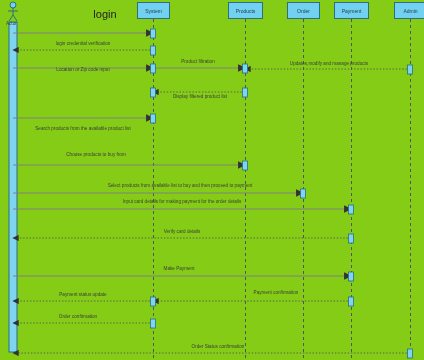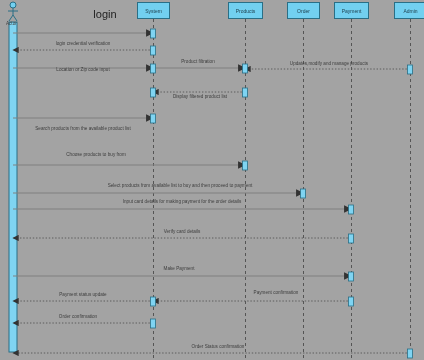--- a/index.html
+++ b/index.html
@@ -7,21 +7,21 @@
     padding: 0;
     background: #ffffff;
   }
   body {
     font-family: "Liberation Sans", sans-serif;
   }
   #diagram {
     position: relative;
     width: 424px;
     height: 360px;
-    background: #a3a3a3;
+    background: #84cc16;
     overflow: hidden;
   }
   svg.layer {
     position: absolute;
     top: 0;
     left: 0;
     width: 424px;
     height: 360px;
   }
   .lifeline-head {

